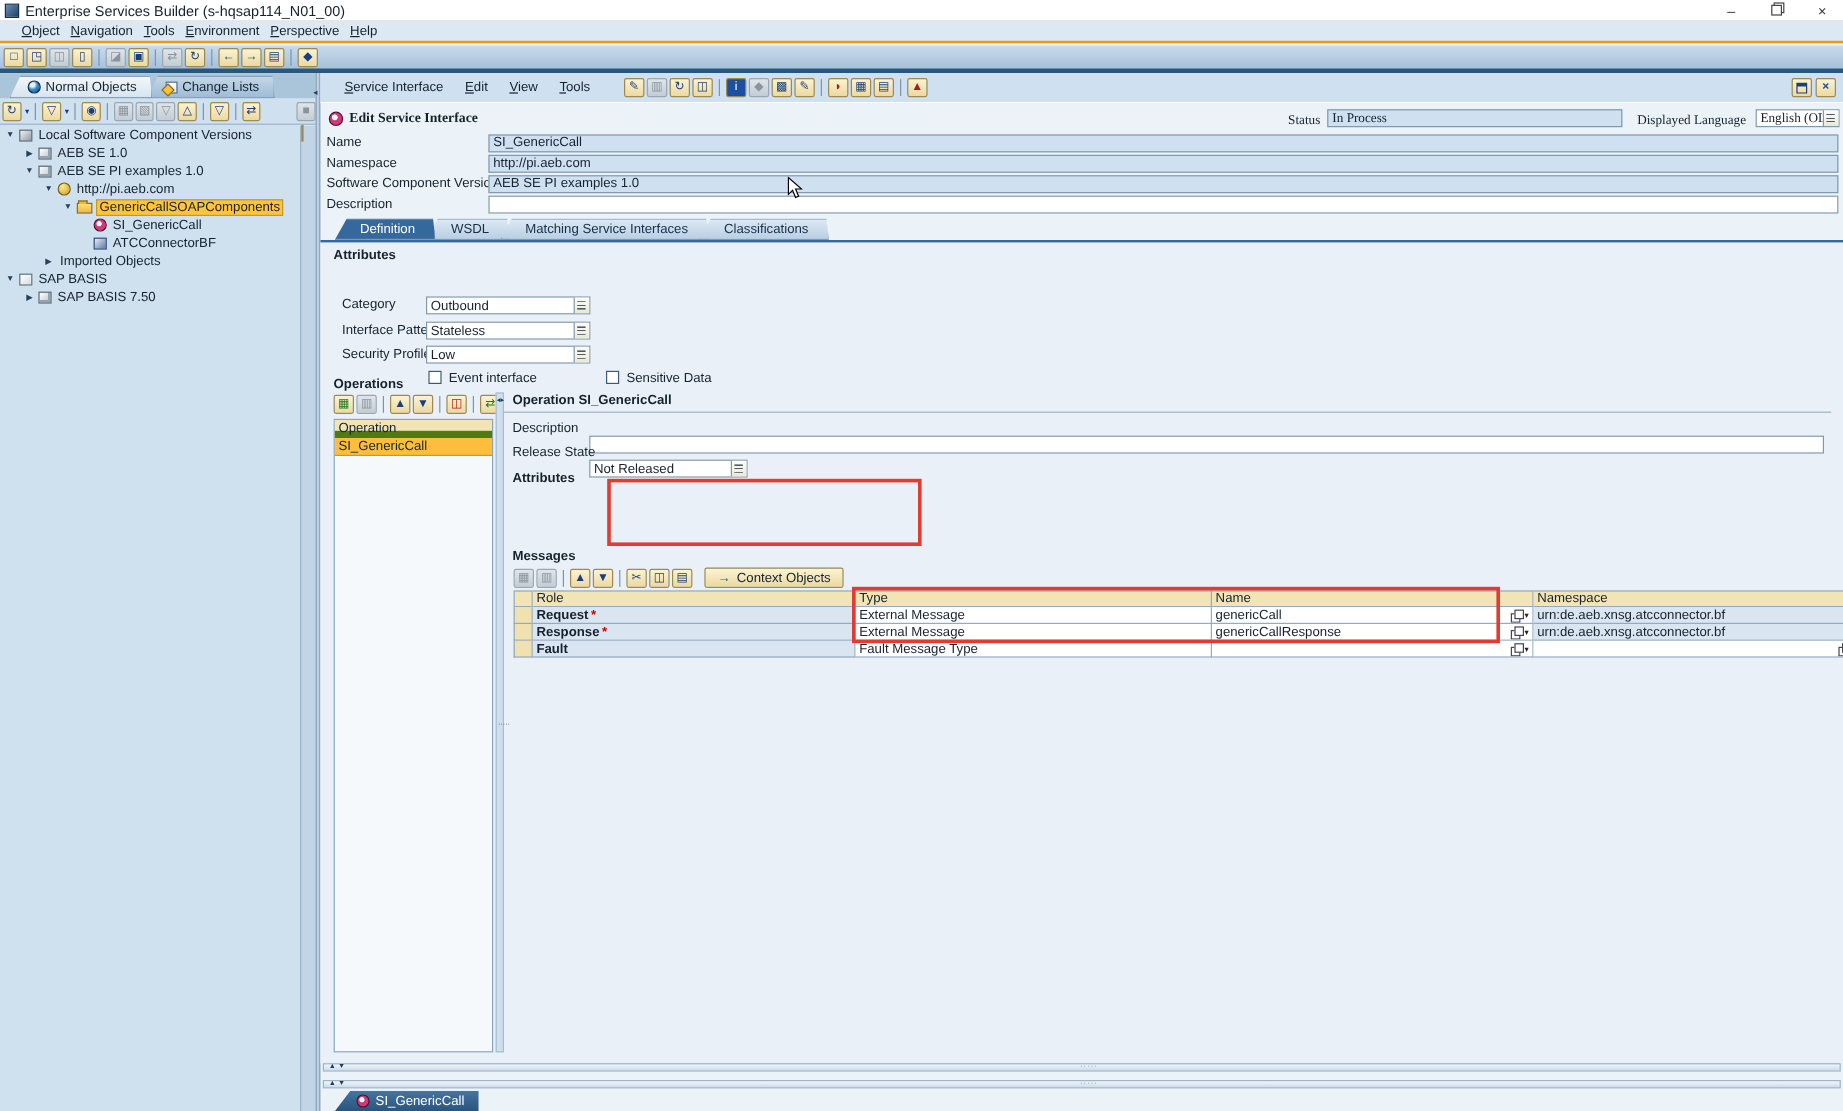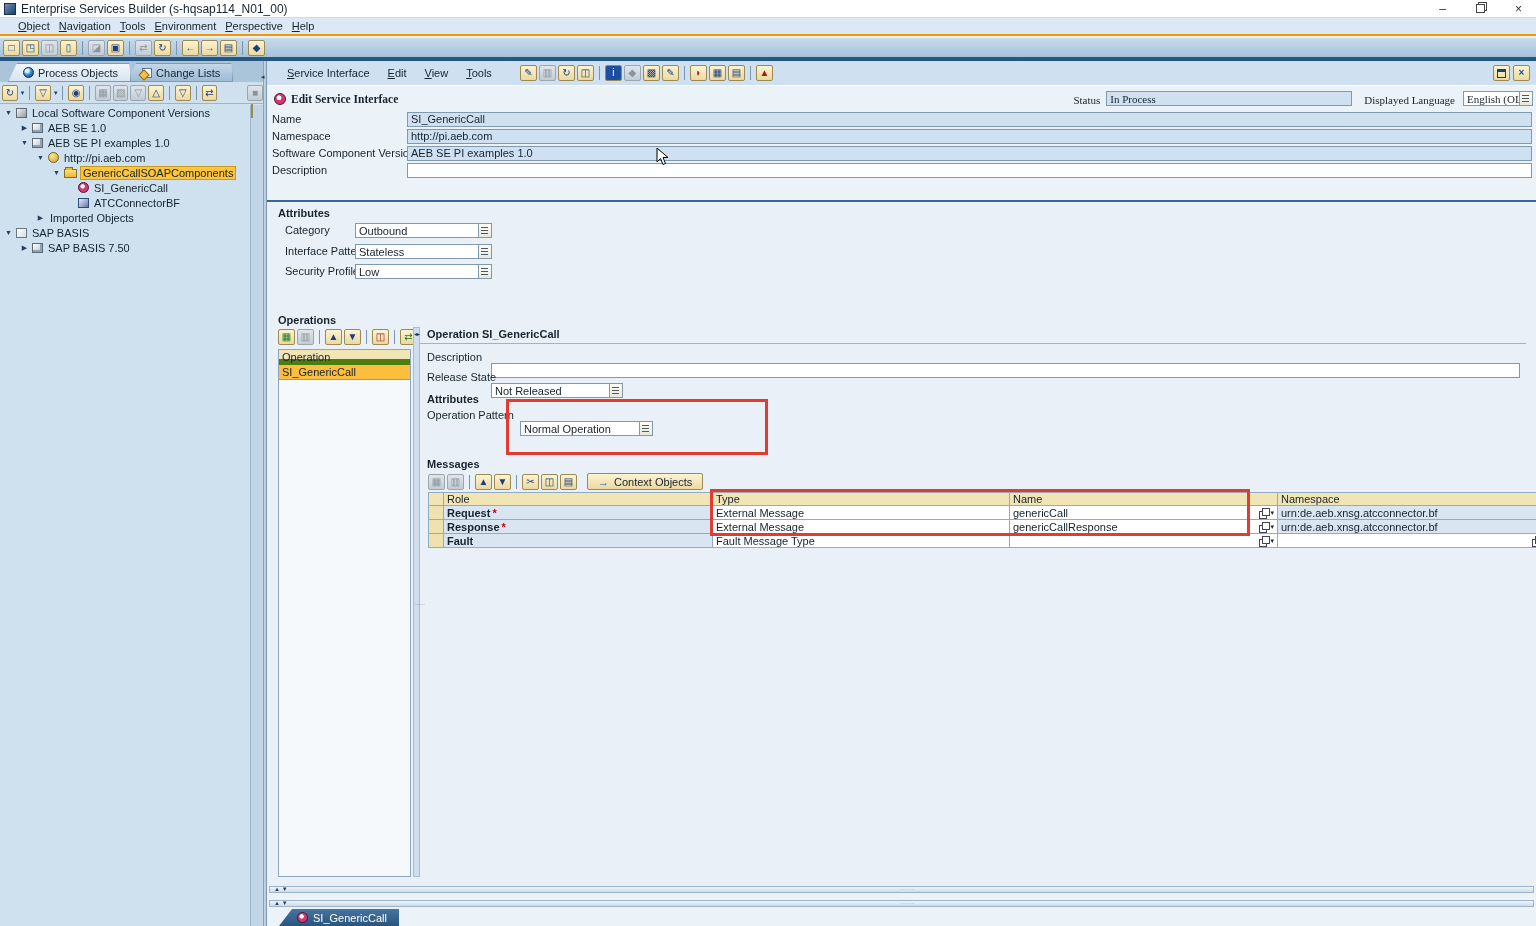--- a/index.html
+++ b/index.html
@@ -78,21 +78,21 @@
   .frow { position:absolute; left:0; right:0; height:16px; display:flex; align-items:center; }
   .frow .lbl { position:absolute; left:5px; }
   .frow .fld { position:absolute; left:140px; right:4px; }
 
   .tabstrip { position:absolute; top:120px; left:0; right:0; height:19px; display:flex; align-items:flex-end; padding-left:12px; }
   .etab { height:18px; display:flex; align-items:center; padding:0 16px 0 20px; clip-path:polygon(10px 0,calc(100% - 2px) 0,100% 100%,0 100%); background:linear-gradient(#dde9f3,#b9cfe3); border:1px solid #7e9ab4; margin-right:-8px; color:#14304a; }
   .etab.active { background:#35689c; color:#ffffff; z-index:3; }
 
   .content { position:absolute; top:139px; left:0; right:0; height:686px; background:#e9f0f7; border-top:2px solid #35689c; }
   .sect { position:absolute; font-weight:bold; }
-  .arow { position:absolute; height:16px; }
+  .arow { position:absolute; height:16px;margin-top:24px; }
   .arow .lbl { position:absolute; left:0; top:1px; }
   .cb { width:11px; height:11px; border:1px solid #3e5a74; background:#ffffff; display:inline-block; vertical-align:-2px; margin-right:6px; }
 
   
   .ops-toolbar { position:absolute; left:11px; top:127px; display:flex; gap:2px; align-items:center; }
   .ops-list { position:absolute; left:11px; top:147px; width:133px; height:528px; background:#f6f9fc; border:1px solid #8aa5bd; }
   .ops-hcell { height:15px; background:#f2e5b5; border-bottom:6px solid #4d7c0f; padding:1px 3px; }
   .ops-row { height:15px; background:#fcbe3c; border-bottom:1px solid #c99b1d; padding:1px 3px; }
   .ops-split { position:absolute; left:146px; top:125px; width:7px; height:550px; background:#cfdeec; border:1px solid #a5bed4; font-size:6px; color:#1d3c5c; text-align:center; line-height:2; }
   .ops-split .dots { position:absolute; top:270px; left:1px; letter-spacing:0; }
@@ -202,21 +202,21 @@
     <span class="tb">
         <i class="g">◆</i>
       </span>
   </div>
   <div class="navband"></div>
 
   <div class="sidebar">
     <div class="side-tabs">
       <span class="stab active">
         <span class="sphere"></span>
-        <span>Process Objects</span>
+        <span>Normal Objects</span>
       </span>
       <span class="stab">
         <span class="clists-ic"></span>
         <span>Change Lists</span>
       </span>
     </div>
     <div class="side-toolbar">
       <span class="tb">
           <i class="g">↻</i>
         </span>
@@ -392,20 +392,26 @@
     </div>
     <div class="frow" style="top:84px">
       <span class="lbl">Software Component Version</span>
       <span class="fld">AEB SE PI examples 1.0</span>
     </div>
     <div class="frow" style="top:101px">
       <span class="lbl">Description</span>
       <span class="fld white"></span>
     </div>
 
+    <div class="tabstrip">
+      <span class="etab active">Definition</span>
+      <span class="etab">WSDL</span>
+      <span class="etab">Matching Service Interfaces</span>
+      <span class="etab">Classifications</span>
+    </div>
 
     <div class="content">
 
       <span class="sect" style="left:11px;top:5px">Attributes</span>
 
       <div class="arow" style="left:18px;top:21px;right:0">
         <span class="lbl">Category</span>
         <span class="combo" style="position:absolute;left:70px;width:137px">
             <span class="val">Outbound</span>
             <span class="ddico"></span>
@@ -418,20 +424,24 @@
             <span class="ddico"></span>
           </span>
       </div>
       <div class="arow" style="left:18px;top:62px;right:0">
         <span class="lbl">Security Profile</span>
         <span class="combo" style="position:absolute;left:70px;width:137px">
             <span class="val">Low</span>
             <span class="ddico"></span>
           </span>
       </div>
+      <div class="arow" style="left:90px;top:83px;right:0">
+        <span><span class="cb"></span><span>Event interface</span></span>
+        <span style="position:absolute;left:148px"><span class="cb"></span><span>Sensitive Data</span></span>
+      </div>
 
       <span class="sect" style="left:11px;top:112px">Operations</span>
 
       <div class="ops-toolbar">
         <span class="tb">
             <i class="g" style="color:#1e7a1e">▦</i>
           </span>
         <span class="tb dis">
             <i class="g">▥</i>
           </span>
@@ -466,27 +476,20 @@
         </div>
         <div class="od-row" style="left:7px;top:44px;right:0">
           <span>Release State</span>
           <span class="combo" style="position:absolute;left:64px;width:132px">
               <span class="val">Not Released</span>
               <span class="ddico"></span>
             </span>
         </div>
 
         <span class="sect" style="left:7px;top:66px">Attributes</span>
-        <div class="od-row" style="left:7px;top:82px;right:0">
-          <span>Operation Pattern</span>
-          <span class="combo" style="position:absolute;left:93px;width:133px">
-              <span class="val">Normal Operation</span>
-              <span class="ddico"></span>
-            </span>
-        </div>
         <div class="redbox" style="left:86px;top:72px;width:262px;height:56px"></div>
 
         <span class="sect" style="left:7px;top:131px">Messages</span>
 
         <div class="msg-toolbar">
           <span class="tb dis">
               <i class="g">▦</i>
             </span>
           <span class="tb dis">
               <i class="g">▥</i>

